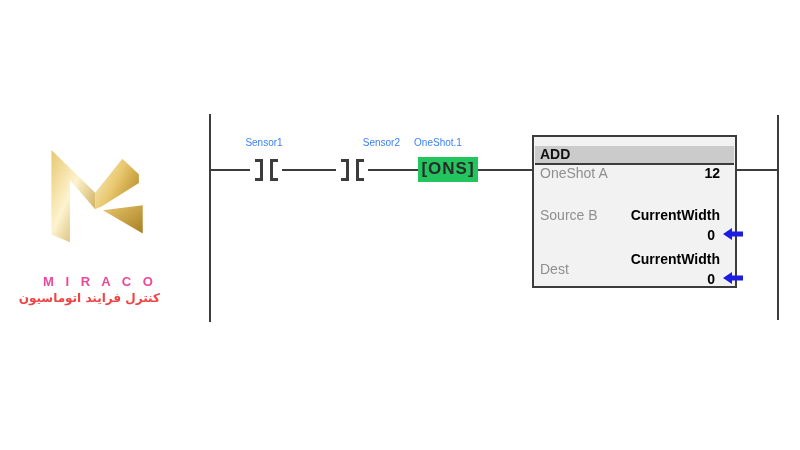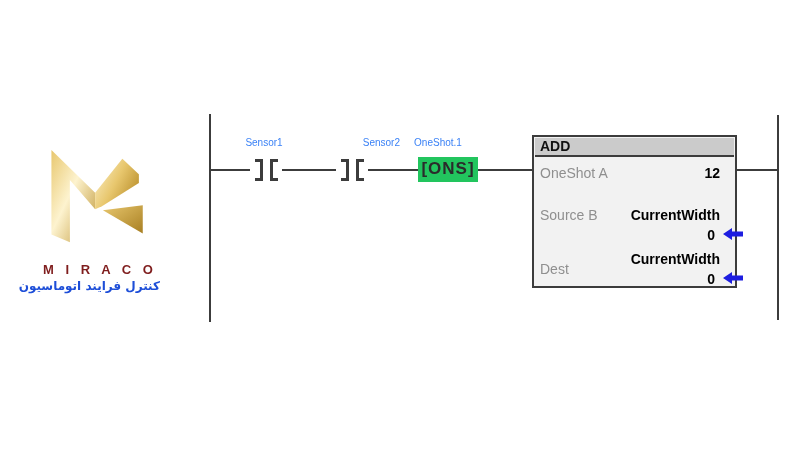--- a/index.html
+++ b/index.html
@@ -4,25 +4,25 @@
 <style>
   html,body{margin:0;padding:0;}
   body{
     width:800px;height:450px;background:#ffffff;position:relative;overflow:hidden;
     font-family:"Liberation Sans","DejaVu Sans",sans-serif;
   }
   
   .logo{position:absolute;left:40px;top:148px;width:120px;text-align:center;}
   .logo-svg{display:block;margin:0 auto;}
   .brand{
-    margin-top:12px;font-size:13px;font-weight:bold;color:#7f1d1d;
+    margin-top:24px;font-size:13px;font-weight:bold;color:#ec4899;
     letter-spacing:4px;white-space:nowrap;
   }
   .tagline{
-    margin-top:2px;font-size:12px;font-weight:bold;color:#1d4ed8;
+    margin-top:2px;font-size:12px;font-weight:bold;color:#ef4444;
     font-family:"DejaVu Sans",sans-serif;direction:rtl;white-space:nowrap;
   }
   
   .rail{position:absolute;width:2px;background:#3c3c3c;}
   .rail-left{left:209px;top:114px;height:208px;}
   .rail-right{left:777px;top:115px;height:205px;}
   .wire{position:absolute;height:2px;background:#3c3c3c;top:169px;}
   .wire-main{left:210px;width:322px;}
   .wire-out{left:737px;width:40px;}
   .tag-label{
@@ -40,21 +40,21 @@
     position:absolute;left:418px;top:157px;width:60px;height:25px;background:#22c55e;
     font-size:17px;font-weight:bold;color:#2b2b2b;text-align:center;line-height:24px;
     letter-spacing:1px;white-space:nowrap;
   }
   
   .addblock{
     position:absolute;left:532px;top:135px;width:205px;height:153px;
     box-sizing:border-box;border:2px solid #3c3c3c;background:#f2f2f2;
   }
   .addblock .hdr{
-    margin:1px 1px 0 1px;height:17px;background:#cbcbcb;
+    margin:9px 1px 0 1px;height:17px;background:#cbcbcb;
     border-bottom:2px solid #3c3c3c;
     font-size:14px;font-weight:bold;color:#111;line-height:17px;padding-left:5px;
   }
   .param{position:absolute;left:6px;font-size:14px;color:#8f8f8f;white-space:nowrap;}
   .operand{position:absolute;right:15px;font-size:14px;font-weight:bold;color:#000;white-space:nowrap;}
   .val0{position:absolute;right:20px;font-size:14px;font-weight:bold;color:#000;}
   .xref-arrow{position:absolute;right:-8px;width:20px;height:12px;}
 </style>
 </head>
 <body>

